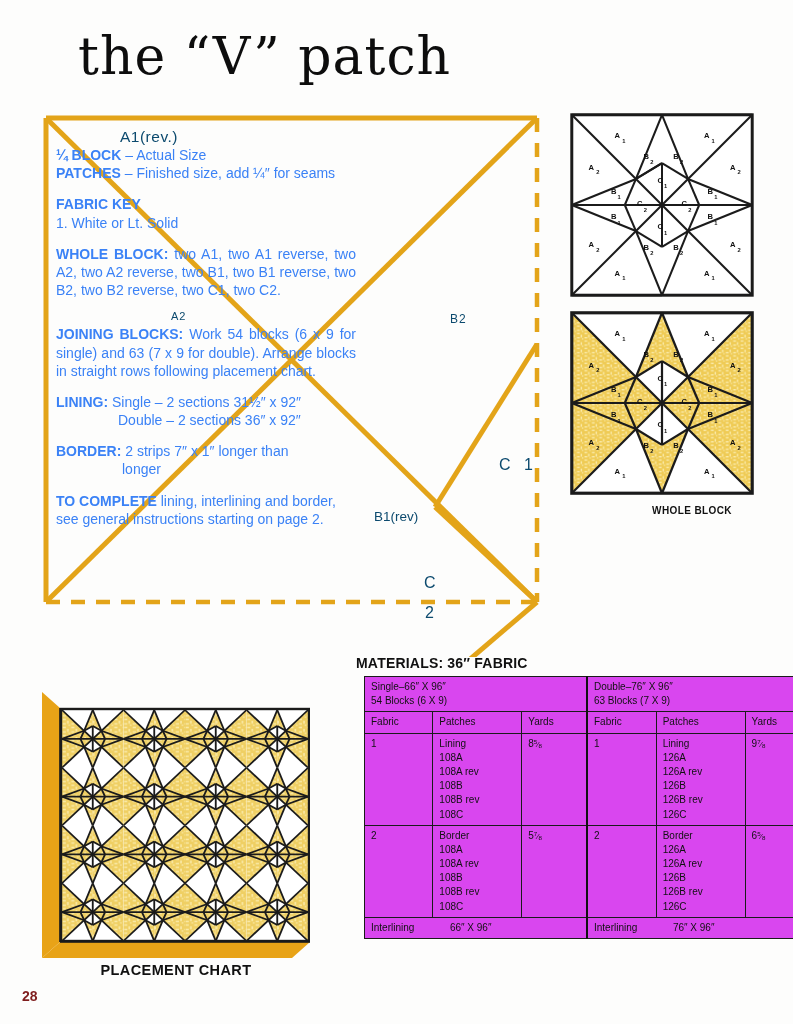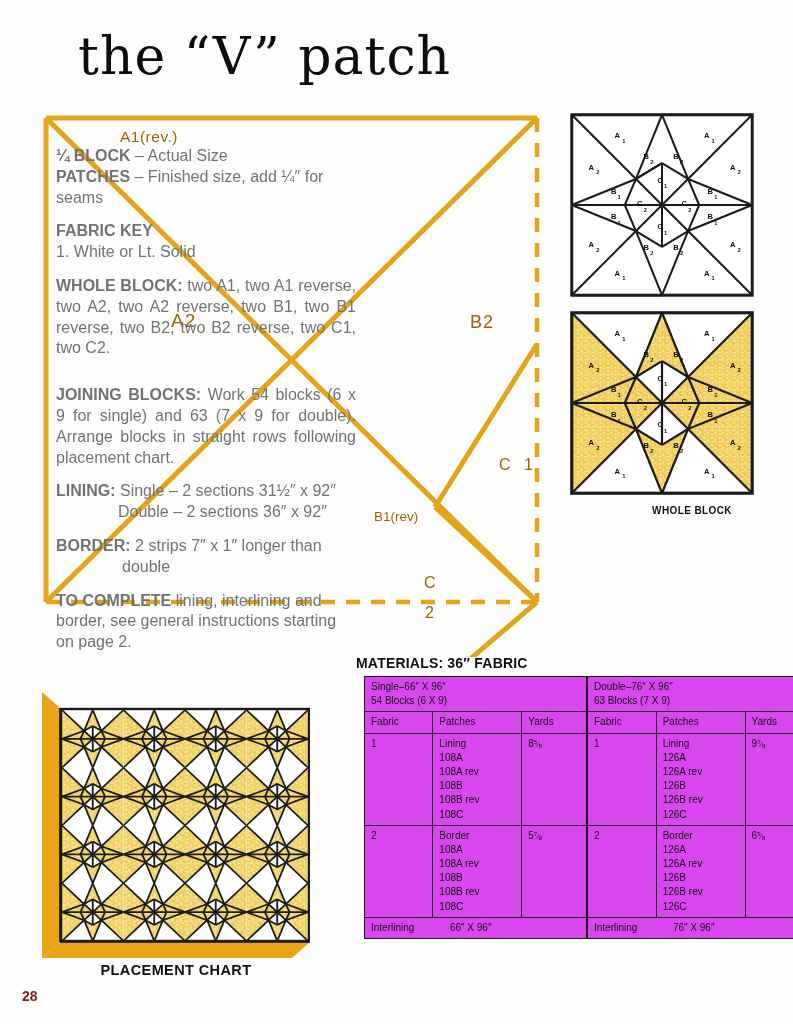--- a/index.html
+++ b/index.html
@@ -40,35 +40,35 @@
     position: absolute;
     left: 40px;
     top: 112px;
     width: 525px;
     height: 545px;
   }
   #quarter-diagram svg { display: block; }
 
   .gold-label {
     position: absolute;
-    color: #a16207;
+    color: #0c4a6e;
     font-family: "Liberation Sans", sans-serif;
     font-weight: 400;
     white-space: nowrap;
   }
 
   
   #instructions {
     position: absolute;
     left: 56px;
     top: 146px;
     width: 300px;
-    font-size: 16px;
+    font-size: 14px;
     line-height: 1.30;
-    color: #737373;
+    color: #3b82f6;
   }
   #instructions p { margin: 0 0 0 0; }
   #instructions .gap { height: 13px; }
   .b { font-weight: bold; }
   .just { text-align: justify; text-align-last: left; }
   .indent-sub { padding-left: 66px; }
   .indent-sub2 { padding-left: 62px; }
 
   
   #line-block {
@@ -195,22 +195,22 @@
         <line x1="497" y1="490" x2="415" y2="560"></line>
       </g>
 
       <g fill="none" stroke="#E3A419" stroke-width="4.5" stroke-dasharray="14 11" stroke-linecap="butt">
         <line x1="497" y1="6" x2="497" y2="490"></line>
         <line x1="6" y1="490" x2="497" y2="490"></line>
       </g>
     </svg>
 
     <span class="gold-label" style="left:80px; top:16px; font-size:15.5px; letter-spacing:0.5px;">A1(rev.)</span>
-    <span class="gold-label" style="left:131px; top:198px; font-size:19px; letter-spacing:1px;">A2</span>
-    <span class="gold-label" style="left:410px; top:200px; font-size:18px; letter-spacing:1px;margin-left:20px;">B2</span>
+    <span class="gold-label" style="left:131px; top:198px; font-size:11px; letter-spacing:1px;">A2</span>
+    <span class="gold-label" style="left:410px; top:200px; font-size:12px; letter-spacing:1px;">B2</span>
     <span class="gold-label" style="left:459px; top:344px; font-size:16px;">C</span>
     <span class="gold-label" style="left:484px; top:344px; font-size:16px;">1</span>
     <span class="gold-label" style="left:334px; top:397px; font-size:13.5px;">B1(rev)</span>
     <span class="gold-label" style="left:384px; top:462px; font-size:16px;">C</span>
     <span class="gold-label" style="left:385px; top:492px; font-size:16px;">2</span>
   </div>
 
   <div id="instructions">
 
     <p><span class="b">¼ BLOCK</span><span> – Actual Size</span></p>
@@ -234,21 +234,21 @@
     <p class="just"><span class="b">JOINING BLOCKS:</span><span> Work 54 blocks (6 x 9 for single) and 63 (7 x 9 for double). Arrange blocks in straight rows following placement chart.</span></p>
 
     <div class="gap"></div>
 
     <p><span class="b">LINING:</span><span>  Single – 2 sections 31½″ x 92″</span></p>
     <p class="indent-sub2">Double – 2 sections 36″ x 92″</p>
 
     <div class="gap"></div>
 
     <p><span class="b">BORDER:</span><span> 2   strips   7″ x 1″   longer   than</span></p>
-    <p class="indent-sub">double</p>
+    <p class="indent-sub">longer</p>
 
     <div class="gap"></div>
 
     <p><span class="b">TO COMPLETE</span><span> lining, interlining and border, see general instructions starting on page 2.</span></p>
   </div>
 
   <div id="line-block">
     <svg width="192" height="186" viewBox="0 0 200 200">
       <rect x="3" y="3" width="194" height="194" fill="#ffffff" stroke="#1b1b1b" stroke-width="3.2"></rect>
       <g stroke="#1b1b1b" stroke-width="2.2" fill="none" stroke-linejoin="miter">

